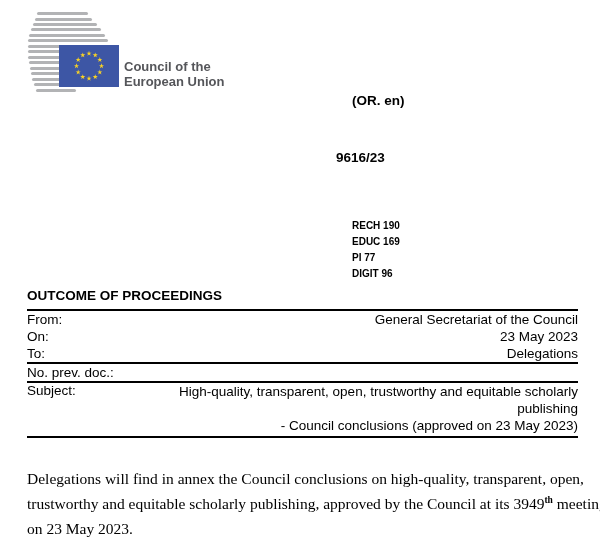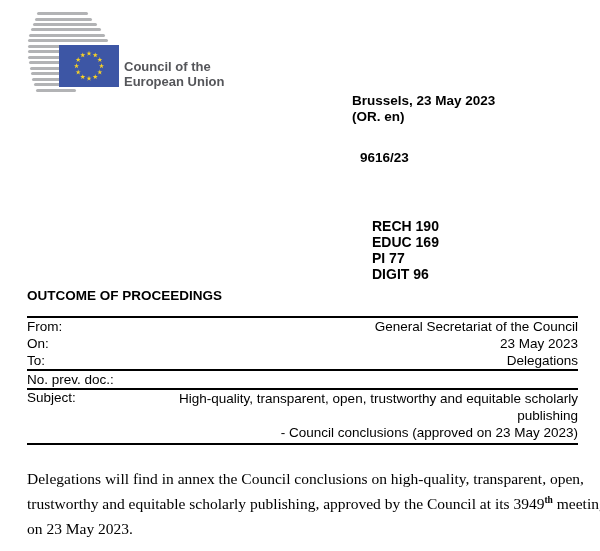--- a/index.html
+++ b/index.html
@@ -14,26 +14,26 @@
   .emblem i { position:absolute; display:block; height:3px; border-radius:1.5px; background:#b2b3b5; z-index:1; }
   .flag { position:absolute; left:31px; top:35px; width:60px; height:42px; background:#3d56a5; z-index:2; }
   .flag svg { display:block; width:100%; height:100%; }
   .orgname {
     position:absolute; left:124px; top:60px;
     font-size:13px; font-weight:bold; line-height:14.5px; color:#55565a;
   }
 
   
   .right-block { position:absolute; left:352px; top:93px; font-size:13.5px; font-weight:bold; line-height:16px; }
-  .doc-number  { position:absolute; left:360px; top:150px; font-size:13.5px; font-weight:bold; }
-  .codes       { position:absolute; left:372px; top:218px; font-size:14px; font-weight:bold; line-height:16px; }
+  .doc-number  { position:absolute; left:336px; top:150px; font-size:13.5px; font-weight:bold; }
+  .codes       { position:absolute; left:352px; top:218px; font-size:10px; font-weight:bold; line-height:16px; }
 
   
   .docinfo { position:absolute; left:27px; top:289px; width:551px; font-size:13.5px; }
-  .di-heading { font-weight:bold; line-height:14px; padding-bottom:13px; }
+  .di-heading { font-weight:bold; line-height:14px; padding-bottom:6px; }
   .rule { height:2px; background:#000; }
   .di-row { display:flex; padding-top:2px; padding-bottom:1px; line-height:14px; }
   .di-label { flex:0 0 113px; width:113px; }
   .di-value { flex:1;text-align:right; }
   .subject-row { display:flex; padding-top:0; padding-bottom:2px; }
   .subject-value { line-height:17px; max-width:450px; }
   .subject-value .sv2 { line-height:17px; }
 
   
   .bodytext {
@@ -83,21 +83,20 @@
       <i style="top: 68px; left: 4px; width: 62px;"></i>
       <i style="top: 73px; left: 6px; width: 52px;"></i>
       <i style="top: 79px; left: 8px; width: 40px;"></i>
     </div>
   <div class="orgname">
     <div>Council of the</div>
     <div>European Union</div>
   </div>
 
   <div class="right-block">
-    <div>Brussels, 23 May 2023</div>
     <div>(OR. en)</div>
   </div>
   <div class="doc-number">9616/23</div>
   <div class="codes">
     <div>RECH 190</div>
     <div>EDUC 169</div>
     <div>PI 77</div>
     <div>DIGIT 96</div>
   </div>
 

